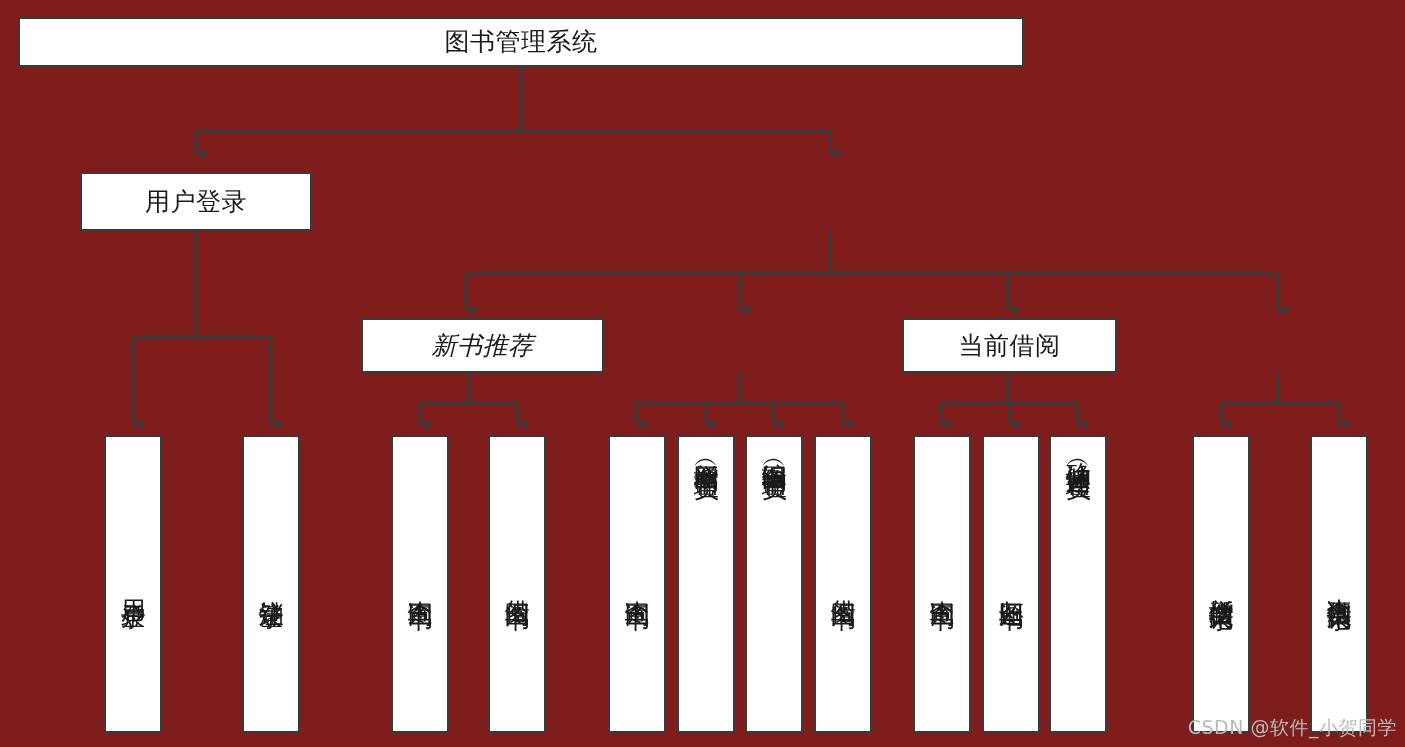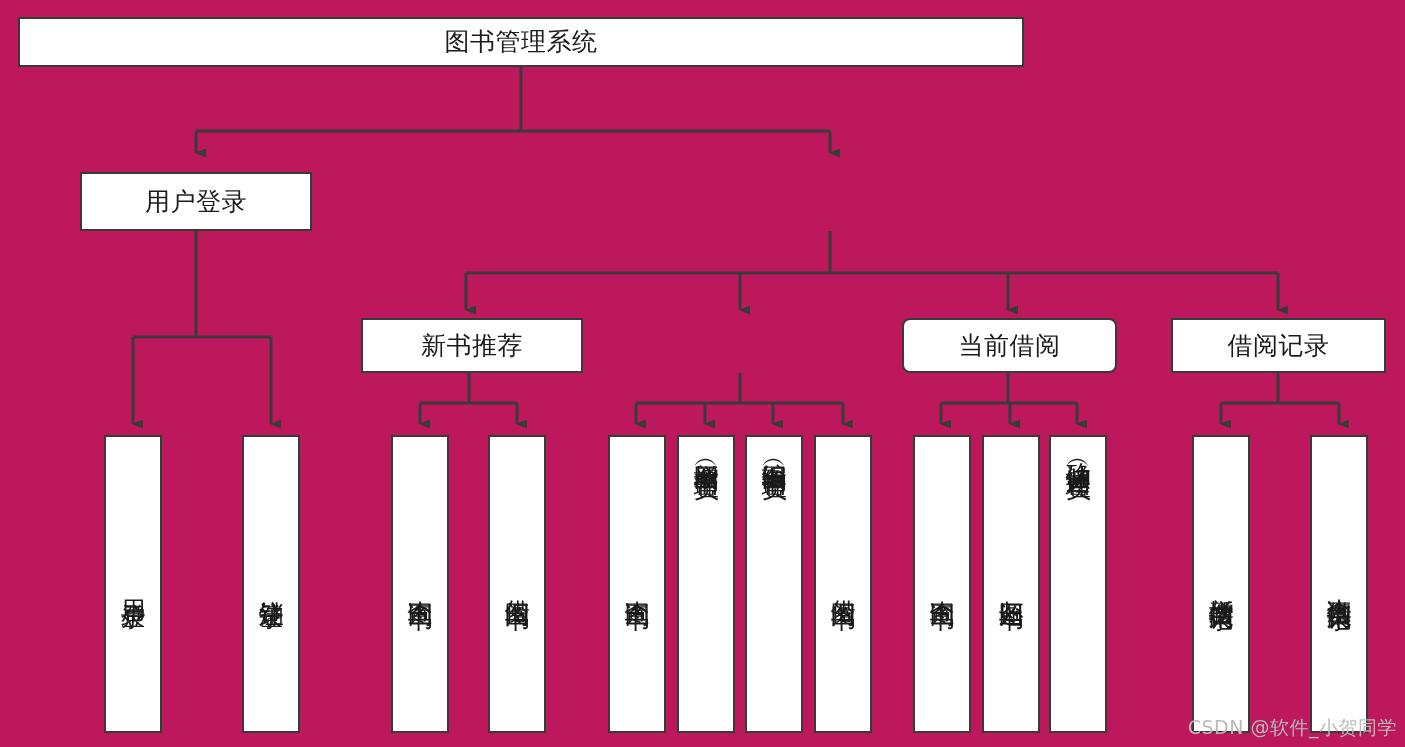--- a/index.html
+++ b/index.html
@@ -8,21 +8,21 @@
     padding: 0;
     background: #ffffff;
   }
   body {
     font-family: "DejaVu Sans", "Liberation Sans", sans-serif;
   }
   #diagram-root {
     position: relative;
     width: 1405px;
     height: 747px;
-    background: #be185d;
+    background: #7f1d1d;
     overflow: hidden;
   }
   #edges-layer {
     position: absolute;
     left: 0;
     top: 0;
     width: 1405px;
     height: 747px;
   }
   .node {
@@ -134,32 +134,29 @@
 
   <div class="node horiz root" style="left:18px; top:17px; width:1006px; height:50px;">
     <span class="label">图书管理系统</span>
   </div>
 
   <div class="node horiz" style="left:80px; top:172px; width:232px; height:59px;">
     <span class="label">用户登录</span>
   </div>
 
 
-  <div class="node horiz" style="left:361px; top:318px; width:222px; height:55px;">
+  <div class="node horiz" style="left:361px; top:318px; width:243px; height:55px;font-style:italic;">
     <span class="label">新书推荐</span>
   </div>
 
 
-  <div class="node horiz" style="left:902px; top:318px; width:215px; height:55px;border-radius:8px;">
+  <div class="node horiz" style="left:902px; top:318px; width:215px; height:55px;">
     <span class="label">当前借阅</span>
   </div>
 
-  <div class="node horiz" style="left:1171px; top:318px; width:215px; height:55px;">
-    <span class="label">借阅记录</span>
-  </div>
 
   <div class="node vert centered" style="left:104px; top:435px; width:58px; height:298px;">
     <span class="label">用户登录</span>
   </div>
 
   <div class="node vert centered" style="left:242px; top:435px; width:58px; height:298px;">
     <span class="label">注销登录</span>
   </div>
 
   <div class="node vert centered" style="left:391px; top:435px; width:58px; height:298px;">

